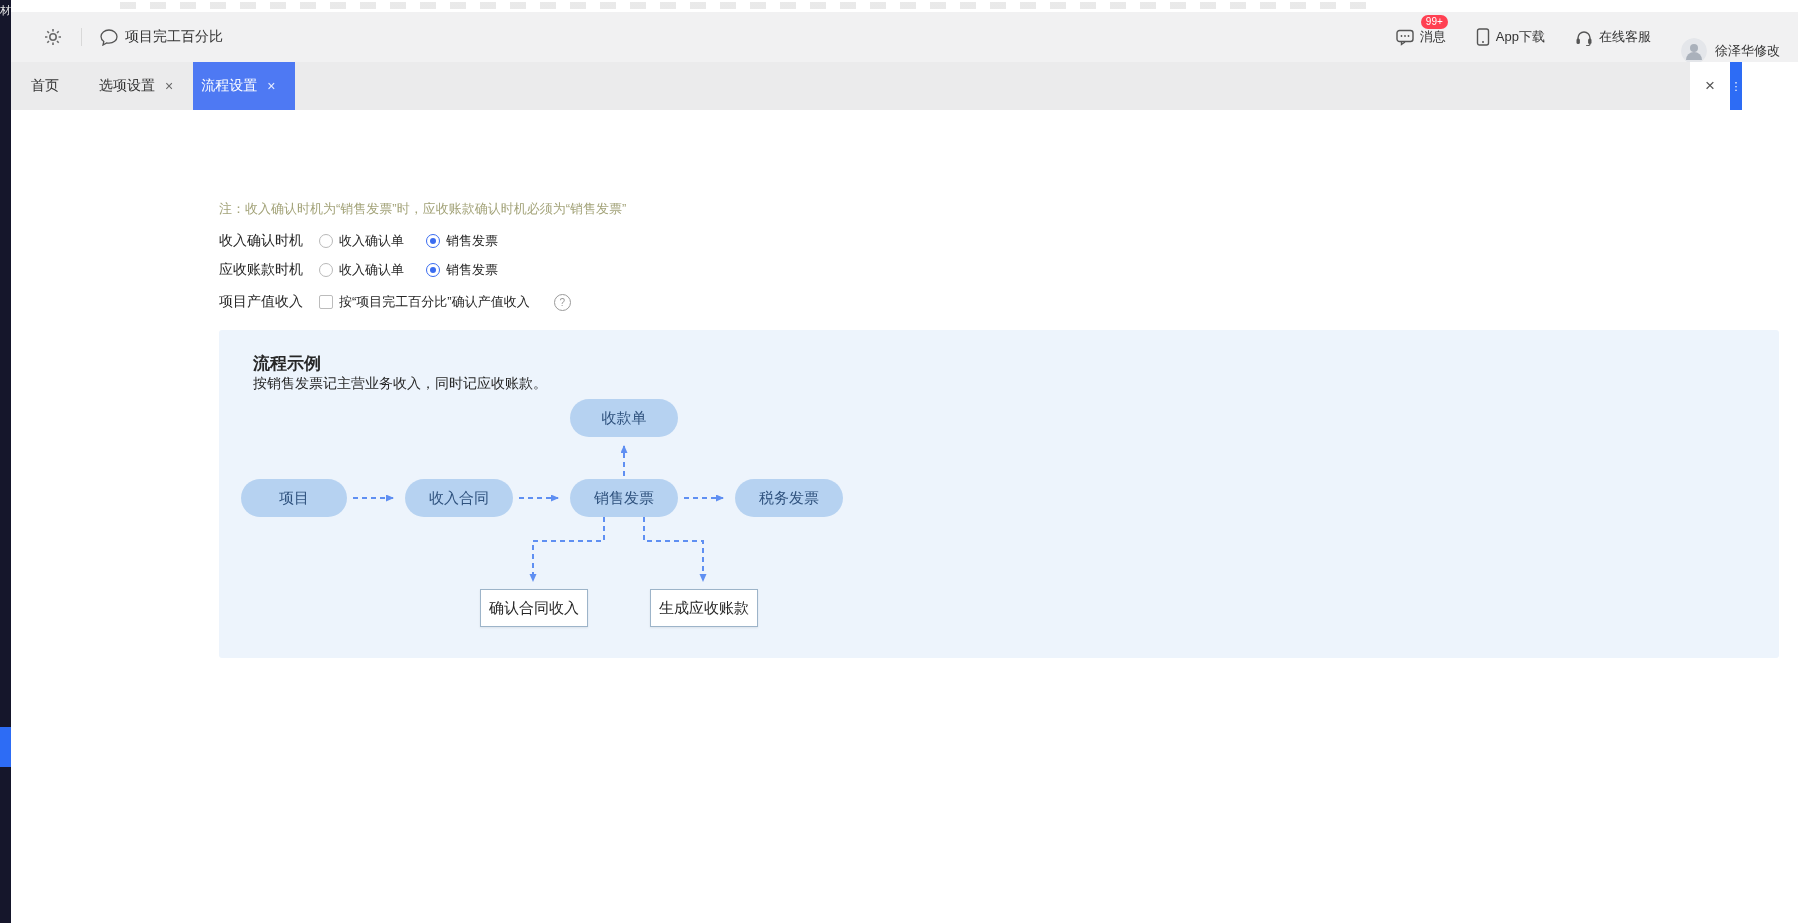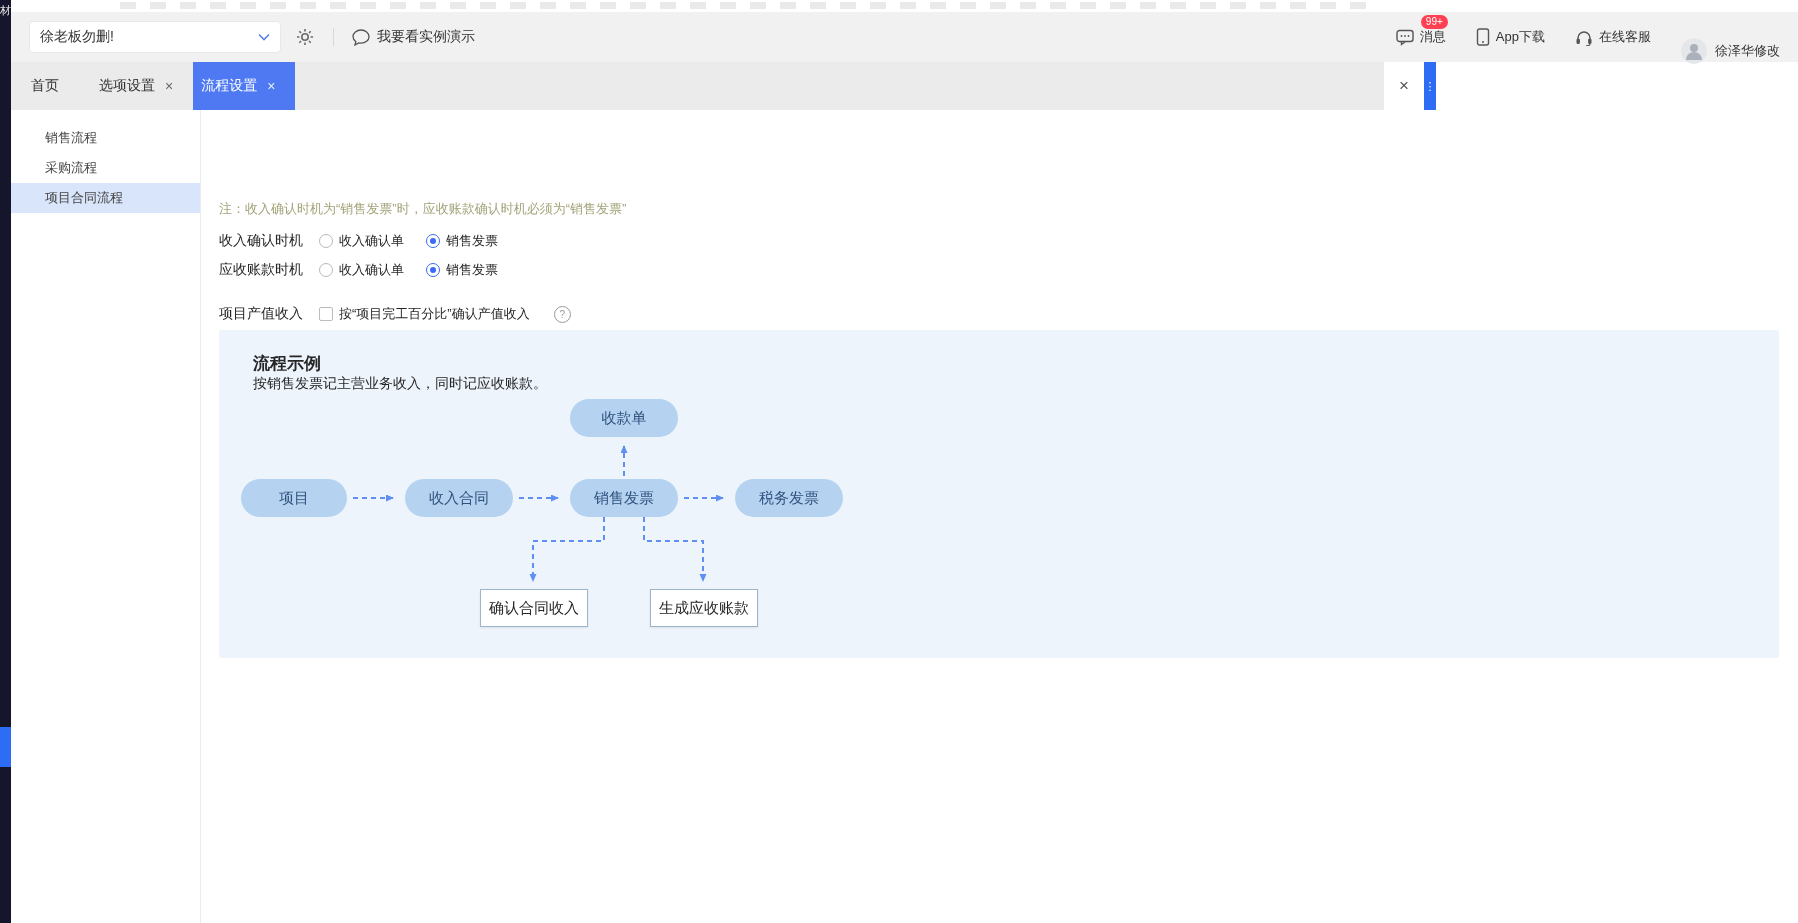--- a/index.html
+++ b/index.html
@@ -25,42 +25,42 @@
   .vdiv{width:1px;height:18px;background:#d8d8d8;margin:0 18px;}
   .demo-link{display:flex;align-items:center;gap:7px;font-size:14px;color:#333;cursor:pointer;}
   .tb-right{margin-left:auto;display:flex;align-items:center;}
   .tb-item{position:relative;display:flex;align-items:center;gap:6px;font-size:13px;color:#333;margin-left:30px;cursor:pointer;}
   .badge{position:absolute;top:-13px;left:25px;background:#ff4052;color:#fff;font-size:10px;line-height:14px;
     padding:0 5px;border-radius:8px;white-space:nowrap;}
   .tb-user{display:flex;align-items:center;gap:8px;margin-left:30px;font-size:13px;color:#333;cursor:pointer;margin-top:28px;}
   .avatar{width:26px;height:26px;border-radius:50%;overflow:hidden;display:flex;}
 
   
-  .tabbar{position:absolute;left:11px;top:62px;width:1425px;height:48px;background:#ebebec;display:flex;align-items:stretch;}
+  .tabbar{position:absolute;left:11px;top:62px;width:1731px;height:48px;background:#ebebec;display:flex;align-items:stretch;}
   .tab{display:flex;align-items:center;gap:10px;padding:0 20px;font-size:14px;color:#333;cursor:pointer;}
   .tab .tab-x{font-size:14px;color:#666;}
   .tab.active{background:#4e79f3;color:#fff;padding-left:8px;}
   .tab.active .tab-x{color:#e8eeff;}
   .tabbar-end{margin-left:auto;display:flex;align-items:center;background:#fff;height:48px;}
   .end-x{font-size:17px;color:#555;padding:0 15px;cursor:pointer;}
   .more-strip{width:12px;height:48px;background:#2d6cf5;color:#fff;font-size:11px;display:flex;
     align-items:center;justify-content:center;cursor:pointer;}
 
   
   .sidebar{position:absolute;left:11px;top:110px;width:190px;height:813px;background:#fff;
     border-right:1px solid #ececec;box-sizing:border-box;padding-top:13px;}
   .side-item{height:30px;line-height:30px;padding-left:34px;font-size:13px;color:#444;cursor:pointer;}
   .side-item.active{background:#d9e5fa;}
 
   
   .main{position:absolute;left:201px;top:110px;width:1597px;height:813px;background:#fff;}
   .page-title{position:absolute;left:18px;top:46px;margin:0;font-size:17px;font-weight:bold;color:#262626;}
   .note{position:absolute;left:18px;top:90px;margin:0;font-size:13px;color:#a3a379;}
   .setting-row{position:absolute;left:18px;display:flex;align-items:center;height:24px;}
-  .row1{top:119px}.row2{top:148px}.row3{top:192px}
+  .row1{top:119px}.row2{top:148px}.row3{top:180px}
   .row-label{font-size:14px;color:#262626;margin-right:16px;}
   .opt{display:flex;align-items:center;gap:6px;font-size:13px;color:#262626;margin-right:22px;cursor:pointer;}
   .radio{width:14px;height:14px;border:1px solid #b9b9b9;border-radius:50%;background:#fff;box-sizing:border-box;position:relative;flex:none;}
   .radio.checked{border-color:#3a6cf0;}
   .radio.checked::after{content:"";position:absolute;left:3px;top:3px;width:6px;height:6px;border-radius:50%;background:#3a6cf0;}
   .checkbox{width:14px;height:14px;border:1px solid #bcbcbc;border-radius:2px;background:#fff;box-sizing:border-box;flex:none;}
   .q-icon{width:15px;height:15px;border:1px solid #9a9a9a;border-radius:50%;color:#9a9a9a;font-size:10px;
     display:flex;align-items:center;justify-content:center;margin-left:2px;cursor:pointer;flex:none;}
 
   
@@ -80,40 +80,34 @@
 <div id="app">
 
   <div class="top-noise"></div>
 
   <div class="left-strip">
     <span class="strip-glyph">材</span>
     <span class="strip-indicator"></span>
   </div>
 
   <header class="topbar">
-    <div class="company-select">
-      <span>徐老板勿删!</span>
-      <svg width="12" height="8" viewBox="0 0 12 8">
-          <path d="M1 1.5l5 5 5-5" fill="none" stroke="#5b82e8" stroke-width="1.6"></path>
-        </svg>
-    </div>
     <span class="icon-btn">
       <svg width="20" height="20" viewBox="0 0 20 20">
           <g stroke="#6b6b6b" stroke-width="1.6" fill="none">
             <circle cx="10" cy="10" r="3.2"></circle>
             <path d="M10 2v2.4M10 15.6V18M2 10h2.4M15.6 10H18M4.3 4.3L6 6M14 14l1.7 1.7M15.7 4.3L14 6M6 14l-1.7 1.7"></path>
           </g>
         </svg>
     </span>
     <span class="vdiv"></span>
     <div class="demo-link">
       <svg width="18" height="18" viewBox="0 0 18 18">
           <path d="M9 2C4.6 2 1 4.9 1 8.5c0 2 1.1 3.8 2.8 5L3 17l3.6-2.1c.76.2 1.57.3 2.4.3 4.4 0 8-2.9 8-6.5S13.4 2 9 2z" fill="none" stroke="#555" stroke-width="1.3"></path>
         </svg>
-      <span>我要看实例演示</span>
+      <span>项目完工百分比</span>
     </div>
 
     <div class="tb-right">
       <div class="tb-item">
         <span class="badge">99+</span>
         <svg width="18" height="17" viewBox="0 0 18 17">
             <rect x="1" y="1.5" width="16" height="11" rx="2.5" fill="none" stroke="#555" stroke-width="1.4"></rect>
             <path d="M5.5 13v2.5L9 13" fill="none" stroke="#555" stroke-width="1.4"></path>
             <circle cx="5.5" cy="7" r=".9" fill="#555"></circle>
             <circle cx="9" cy="7" r=".9" fill="#555"></circle>
@@ -161,31 +155,20 @@
     <div class="tab active">
       <span>流程设置</span>
       <span class="tab-x">×</span>
     </div>
     <div class="tabbar-end">
       <span class="end-x">×</span>
       <span class="more-strip">⋮</span>
     </div>
   </nav>
 
-  <aside class="sidebar">
-    <div class="side-item">
-      <span>销售流程</span>
-    </div>
-    <div class="side-item">
-      <span>采购流程</span>
-    </div>
-    <div class="side-item active">
-      <span>项目合同流程</span>
-    </div>
-  </aside>
 
   <main class="main">
     <p class="note">注：收入确认时机为“销售发票”时，应收账款确认时机必须为“销售发票”</p>
 
     <div class="setting-row row1">
       <span class="row-label">收入确认时机</span>
       <label class="opt">
         <span class="radio"></span>
         <span>收入确认单</span>
       </label>

